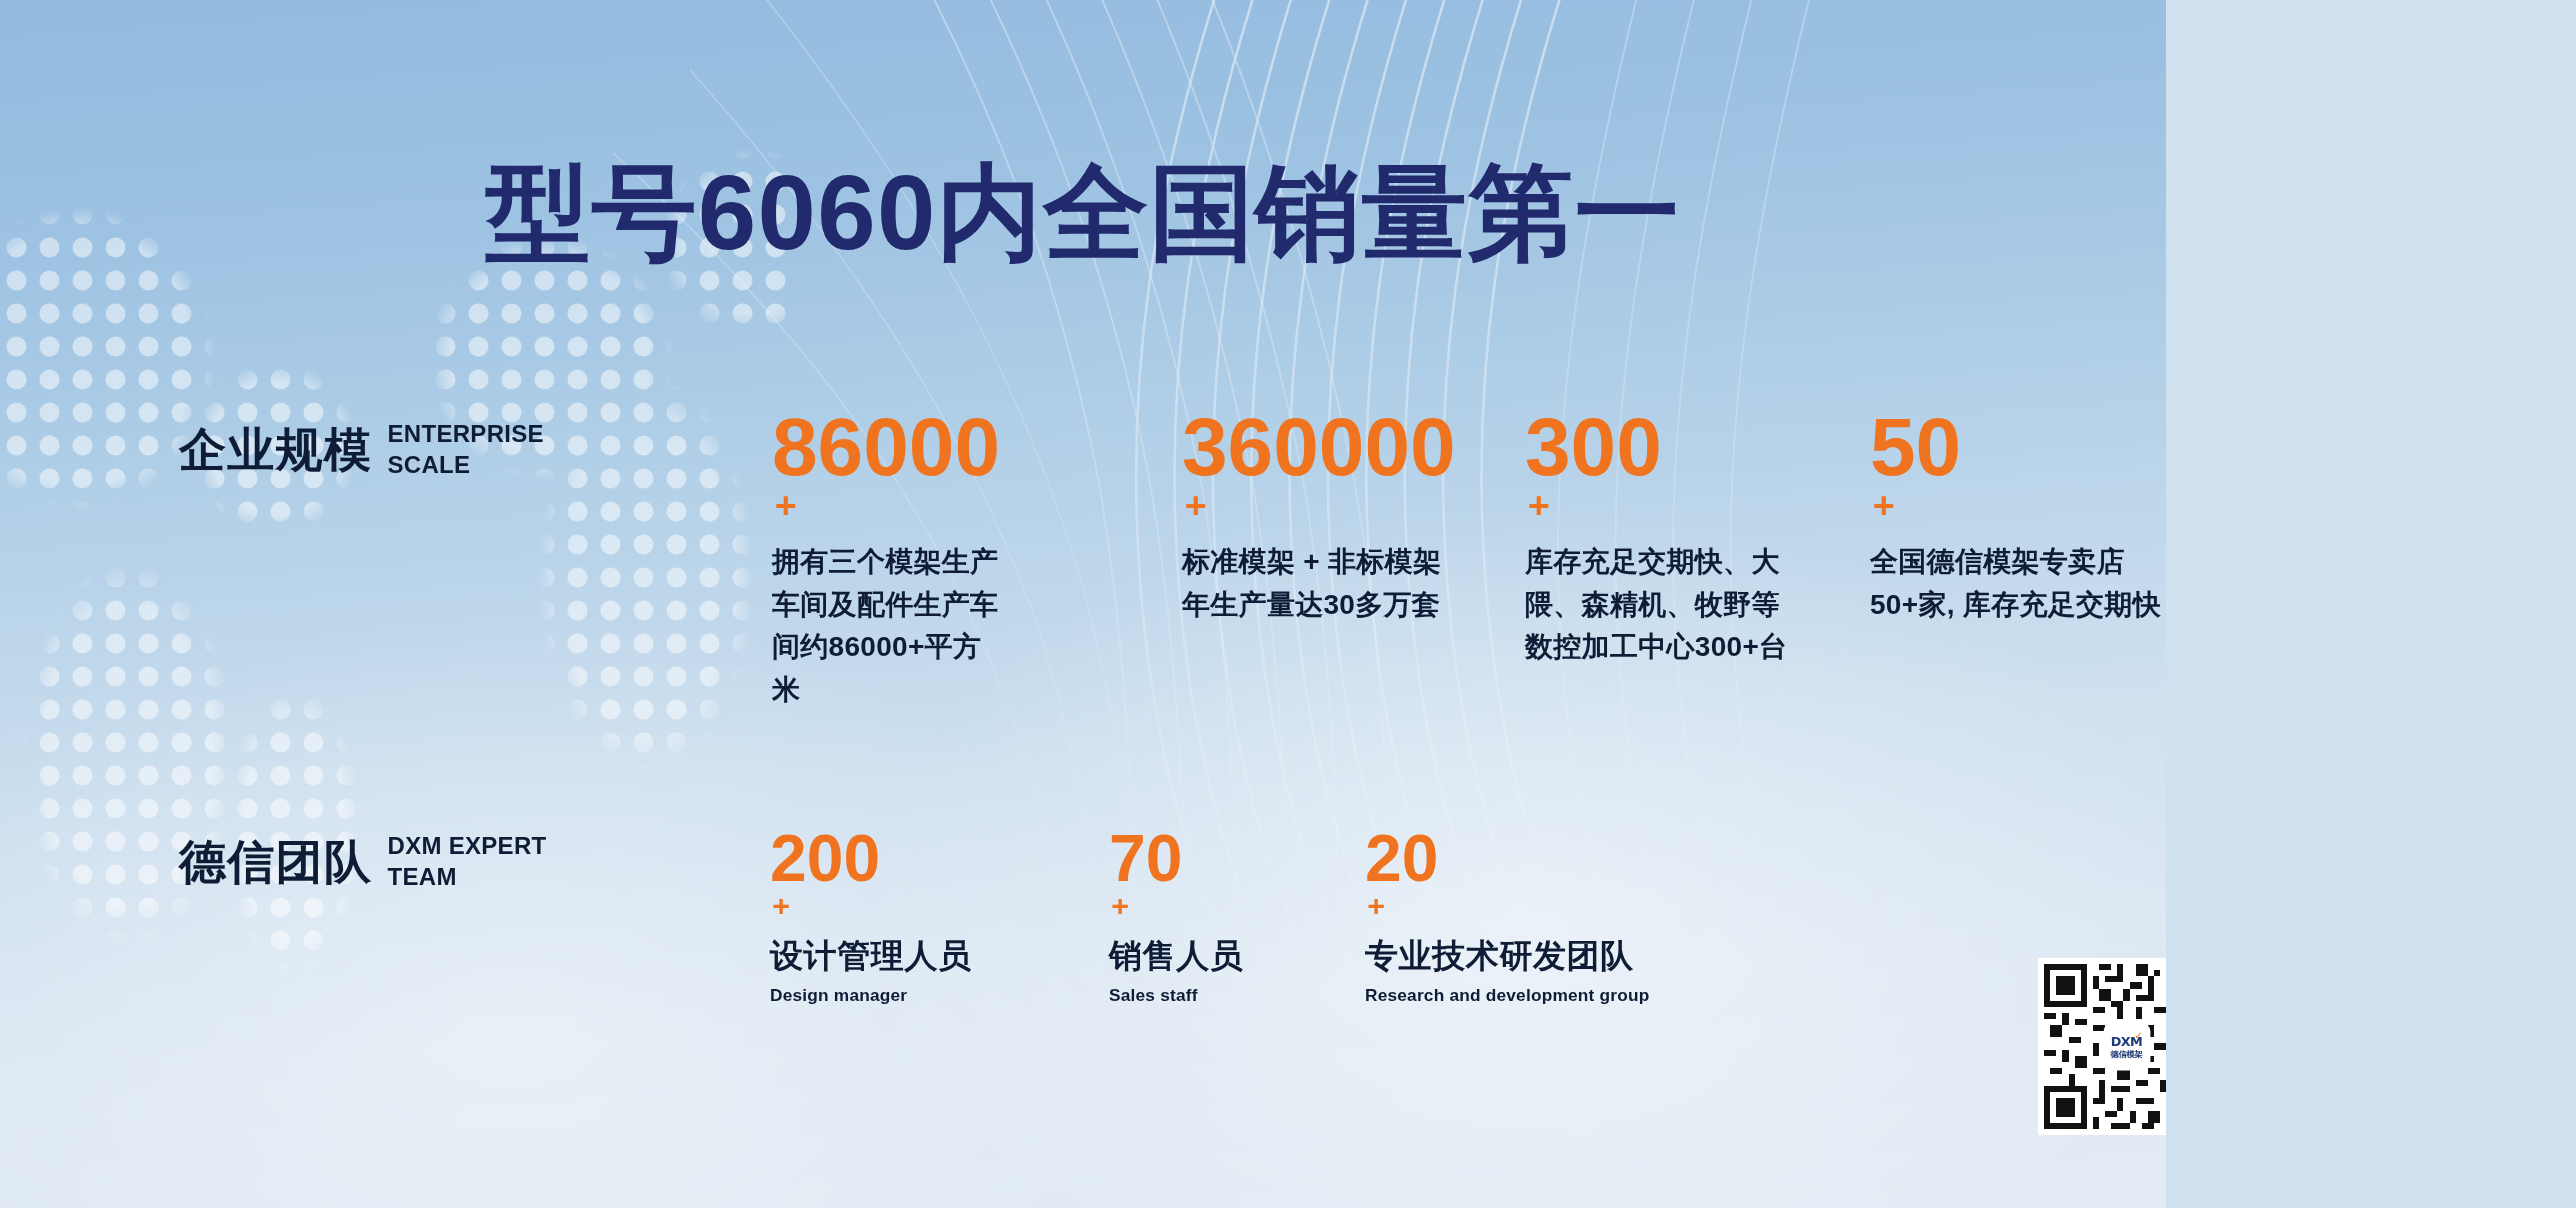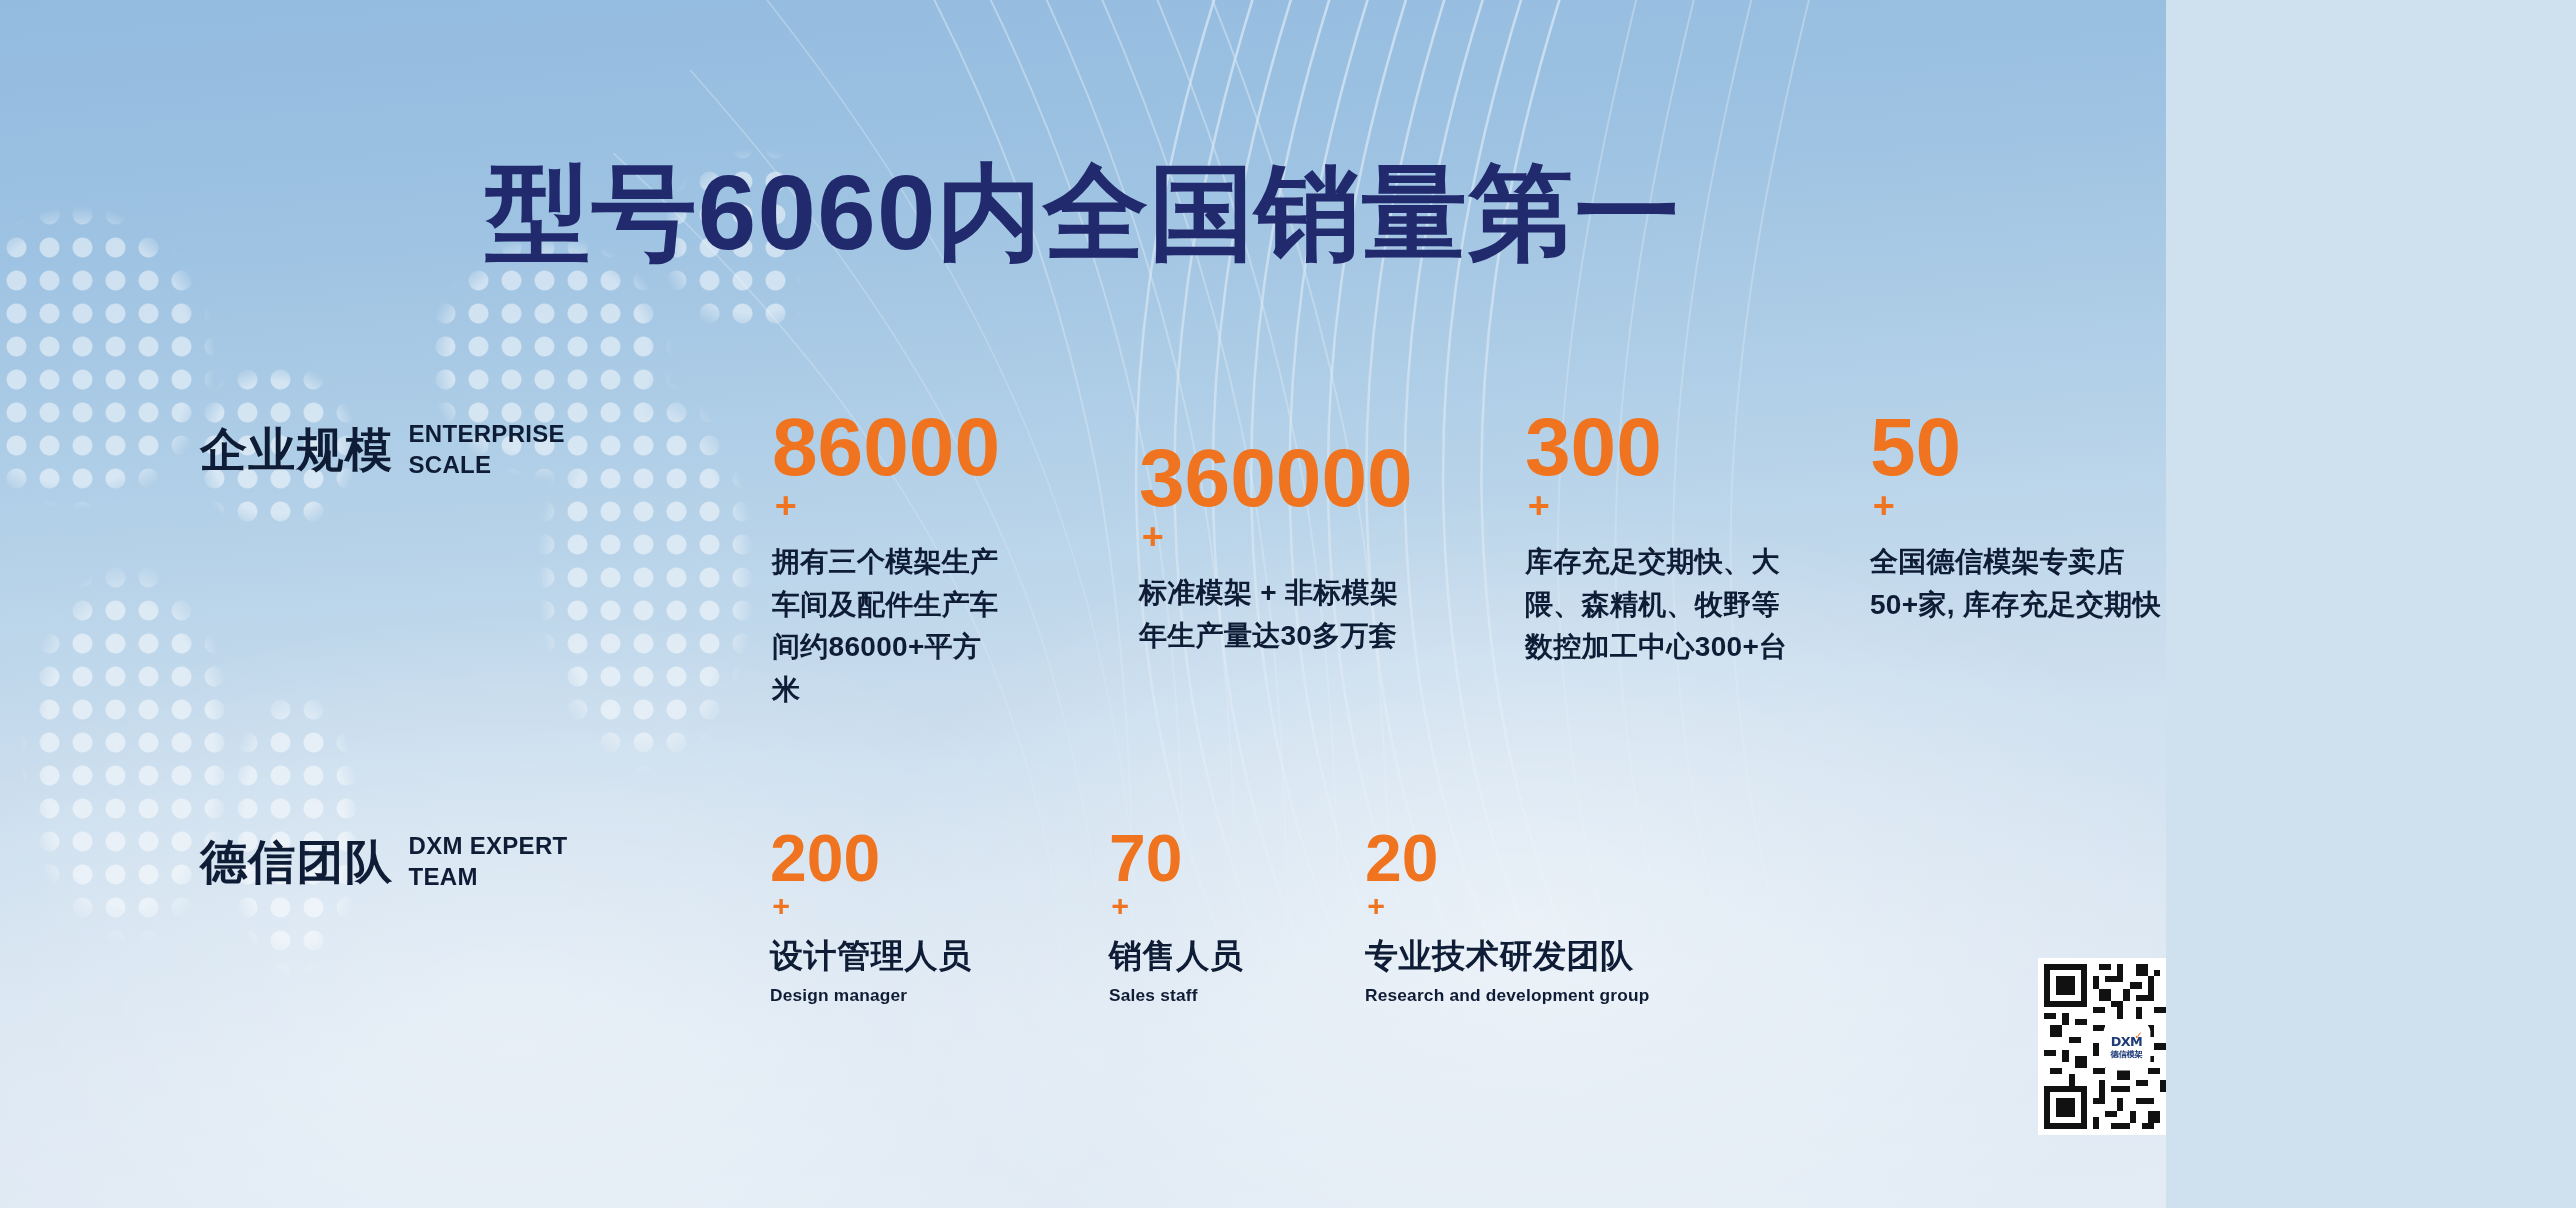--- a/index.html
+++ b/index.html
@@ -58,21 +58,21 @@
   
   .headline{
     position:absolute;left:0;right:0;top:160px;text-align:center;
     color:#222a6e;
     font-size:105px;line-height:1;font-weight:bold;
     letter-spacing:1.3px;
     white-space:nowrap;
   }
 
   
-  .row-label{position:absolute;display:flex;align-items:center;margin-left:21px;}
+  .row-label{position:absolute;display:flex;align-items:center;}
   .row-label .cn{
     color:#0f1c35;font-size:47px;font-weight:bold;letter-spacing:1.3px;line-height:1;
     white-space:nowrap;
   }
   .row-label .en{
     color:#0f1c35;font-size:24px;font-weight:bold;line-height:1.28;
     margin-left:15.3px;max-width:211px;letter-spacing:0.3px;
   }
 
   #label-enterprise{left:179px;top:419px;}
@@ -93,21 +93,21 @@
   
   .row-top .num{font-size:82px;}
   .row-top .desc{font-size:28px;line-height:1.52;margin-top:16.6px;letter-spacing:0.3px;}
 
   
   .row-bot .num{font-size:66px;}
   .row-bot .desc{font-size:33px;line-height:1.2;margin-top:15.3px;letter-spacing:0.6px;}
   .row-bot .sub{font-size:17.3px;margin-top:9px;letter-spacing:0.2px;}
 
   #stat-area{left:772px;top:409px;}
-  #stat-sets{left:1139px;top:409px;margin-top:31px;}
+  #stat-sets{left:1182px;top:409px;}
   #stat-cnc{left:1525px;top:409px;}
   #stat-stores{left:1870px;top:409px;}
 
   #stat-design{left:770px;top:828px;}
   #stat-sales{left:1109px;top:828px;}
   #stat-rd{left:1365px;top:828px;}
 
   
   .qr-wrap{position:absolute;left:2038px;top:958px;width:177px;height:177px;}
   .qr-wrap svg{display:block;width:100%;height:100%;}

